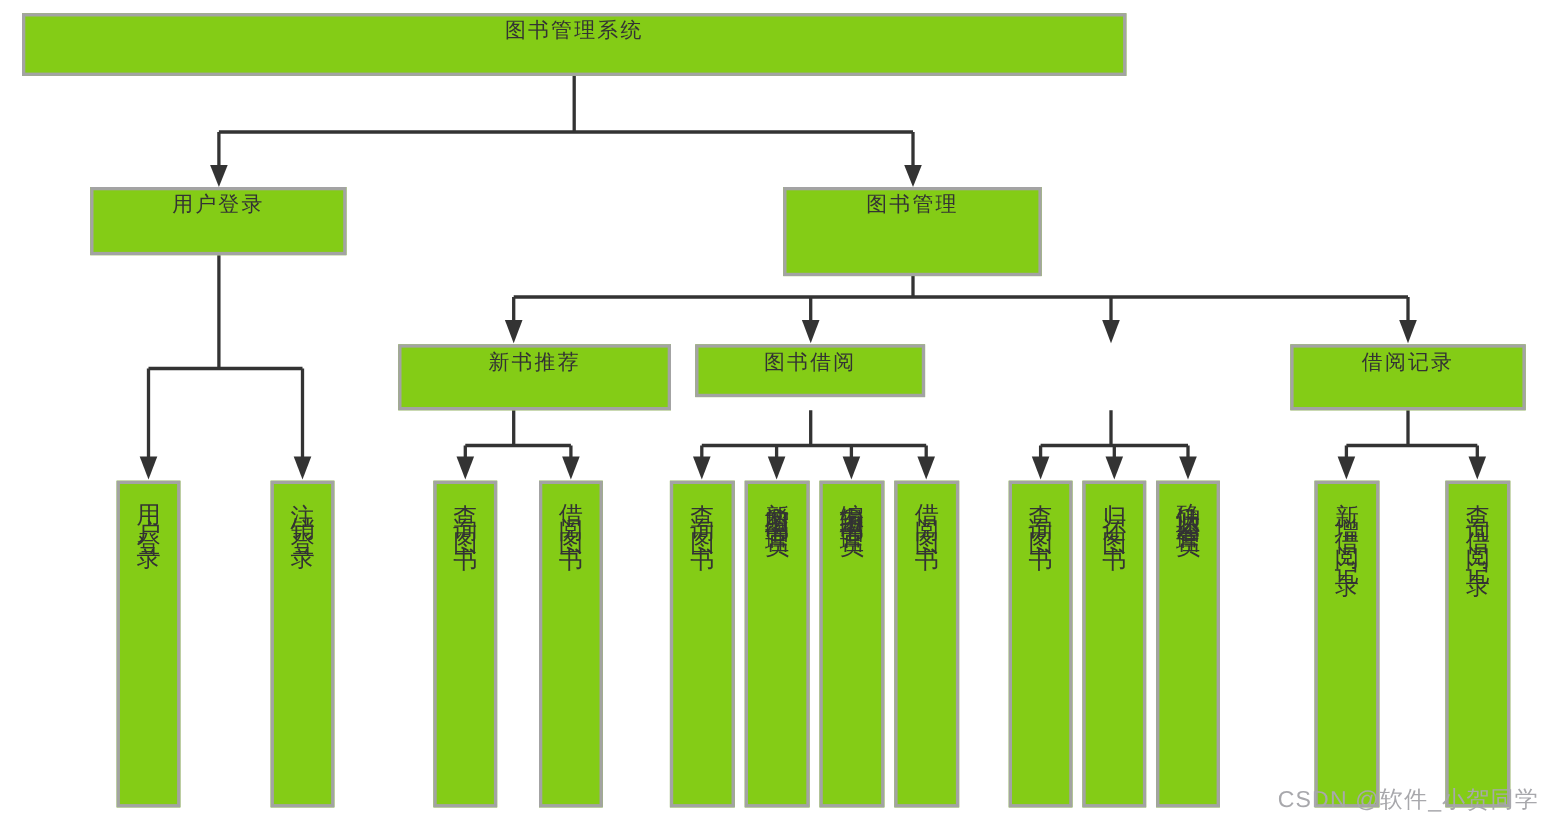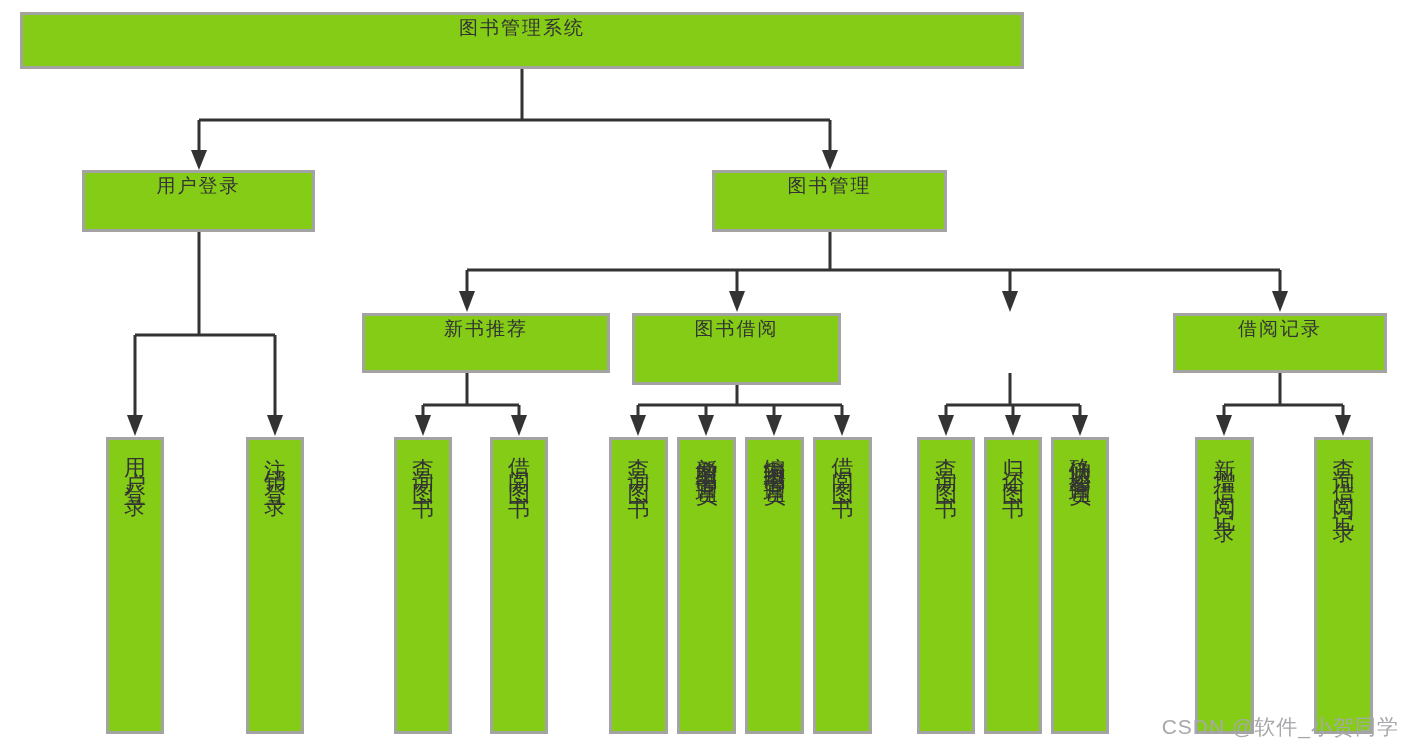--- a/index.html
+++ b/index.html
@@ -22,23 +22,23 @@
     color: #333333;
   }
   .h-label {
     font-size: 19px;
     letter-spacing: 2px;
     color: #333333;
     white-space: nowrap;
   }
   .root-box   { left: 20px;  top: 12px;  width: 1004px; height: 57px; }
   .l2-a { left: 82px;  top: 170px; width: 233px; height: 62px; }
-  .l2-b { left: 712px; top: 170px; width: 235px; height: 62px; }
+  .l2-b { left: 712px; top: 170px; width: 235px; height: 81px; }
   .l3-a { left: 362px;  top: 313px; width: 248px; height: 60px; }
-  .l3-b { left: 632px;  top: 313px; width: 209px; height: 72px; }
+  .l3-b { left: 632px;  top: 313px; width: 209px; height: 48px; }
   .l3-c { left: 903px;  top: 313px; width: 215px; height: 60px; }
   .l3-d { left: 1173px; top: 313px; width: 214px; height: 60px; }
   .leaf { top: 437px; width: 58px; height: 297px; }
   .leaf.wide { width: 59px; }
   .vtext {
     writing-mode: vertical-rl;
     text-orientation: mixed;
     font-size: 22px;
     letter-spacing: 13px;
     color: #333333;

